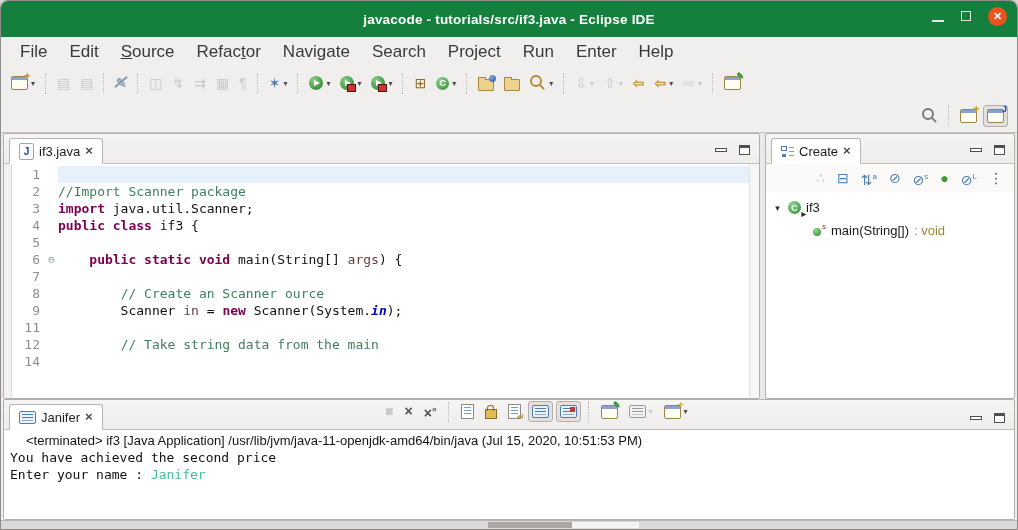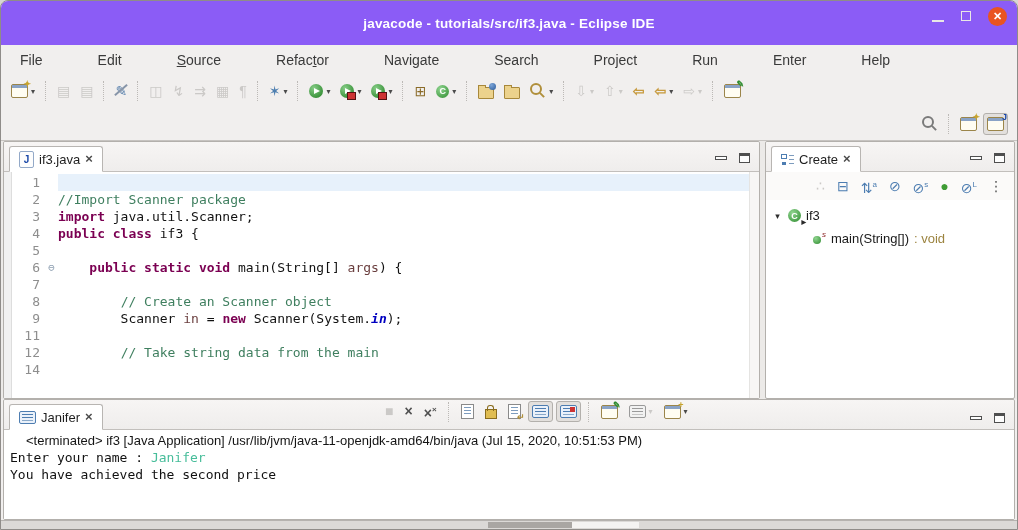--- a/index.html
+++ b/index.html
@@ -2,31 +2,31 @@
 <html><head>
 <meta charset="utf-8">
 <style>
   html,body{margin:0;padding:0;}
   body{width:1018px;height:530px;overflow:hidden;background:#d8d6d4;
        font-family:"Liberation Sans",sans-serif;font-size:13px;}
   .window{width:1018px;height:530px;box-sizing:border-box;border:1px solid #8f8c89;
           display:flex;flex-direction:column;background:#f1efee;border-radius:8px 8px 0 0;}
 
   
-  .titlebar{height:44px;flex:none;background:#8b5cf6;border-radius:7px 7px 0 0;
+  .titlebar{height:36px;flex:none;background:#15803d;border-radius:7px 7px 0 0;
             display:flex;align-items:center;position:relative;color:#fff;}
   .title{flex:1;text-align:center;font-weight:bold;font-size:13.5px;letter-spacing:.2px;}
   .wcontrols{position:absolute;right:10px;top:0;height:30px;display:flex;align-items:center;gap:17px;}
   .wmin{width:12px;height:2px;background:#e9e7e5;margin-top:9px;}
   .wmax{width:10px;height:10px;border:1.5px solid #e9e7e5;box-sizing:border-box;}
   .wclose{width:19px;height:19px;border-radius:50%;background:#e95420;color:#fff;
           display:flex;align-items:center;justify-content:center;font-size:11px;font-weight:bold;line-height:1;}
 
   
-  .menubar{height:30px;flex:none;display:flex;align-items:center;padding-left:8px;color:#3a3a3a;font-size:14px;gap:33px;}
+  .menubar{height:30px;flex:none;display:flex;align-items:center;padding-left:8px;color:#3a3a3a;font-size:17px;}
   .mitem{padding:5px 11px;}
   .mitem u{text-decoration:underline;}
 
   
   .tbar{flex:none;display:flex;align-items:center;padding:0 5px;}
   .tbar.r1{height:32px;}
   .tbar.r2{height:33px;border-bottom:1px solid #c6c3c0;justify-content:flex-end;padding-right:8px;}
   .tbtn{display:inline-flex;align-items:center;gap:2px;padding:3px 3px;margin:0 1px;border-radius:3px;
         position:relative;border:1px solid transparent;}
   .tbtn.pressed{background:#e3e0dd;border-color:#b3b0ac;}
@@ -330,21 +330,21 @@
             <span class="code"><span class="seg p">    </span><span class="seg k">public static void</span><span class="seg p"> main(String[] </span><span class="seg v">args</span><span class="seg p">) {</span></span>
           </div>
           <div class="cl">
             <span class="ln">7</span>
             <span class="fold"></span>
             <span class="code"></span>
           </div>
           <div class="cl">
             <span class="ln">8</span>
             <span class="fold"></span>
-            <span class="code"><span class="seg p">        </span><span class="seg c">// Create an Scanner object</span></span>
+            <span class="code"><span class="seg p">        </span><span class="seg c">// Create an Scanner ource</span></span>
           </div>
           <div class="cl">
             <span class="ln">9</span>
             <span class="fold"></span>
             <span class="code"><span class="seg p">        Scanner </span><span class="seg v">in</span><span class="seg p"> = </span><span class="seg k">new</span><span class="seg p"> Scanner(System.</span><span class="seg f">in</span><span class="seg p">);</span></span>
           </div>
           <div class="cl">
             <span class="ln">11</span>
             <span class="fold"></span>
             <span class="code"></span>
@@ -475,22 +475,22 @@
           </span>
         </div>
       <div class="paneBtns" style="padding-bottom:6px;">
         <span class="bmin"></span>
         <span class="bmax"></span>
       </div>
     </div>
     <div class="console-body">
       <div class="cstatus">&lt;terminated&gt; if3 [Java Application] /usr/lib/jvm/java-11-openjdk-amd64/bin/java (Jul 15, 2020, 10:51:53 PM)</div>
       <div id="clines">
+          <div class="cline"><span class="seg p">You have achieved the second price</span></div>
           <div class="cline"><span class="seg p">Enter your name : </span><span class="seg input">Janifer</span></div>
-          <div class="cline"><span class="seg p">You have achieved the second price</span></div>
         </div>
     </div>
   </div>
 
   <div class="bottombar">
     <span class="bb-handle"></span>
     <span class="bb-handle2"></span>
   </div>
 </div>
 

